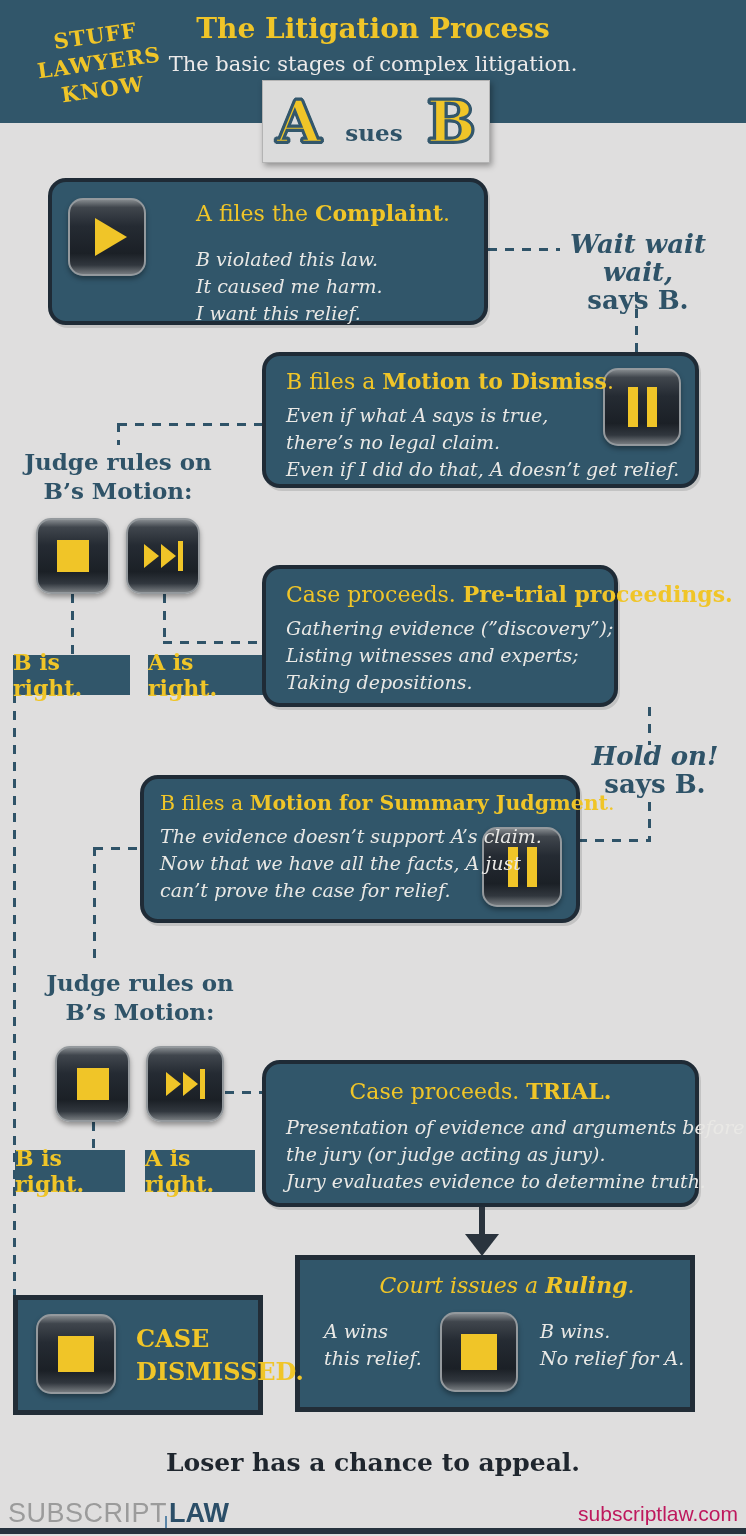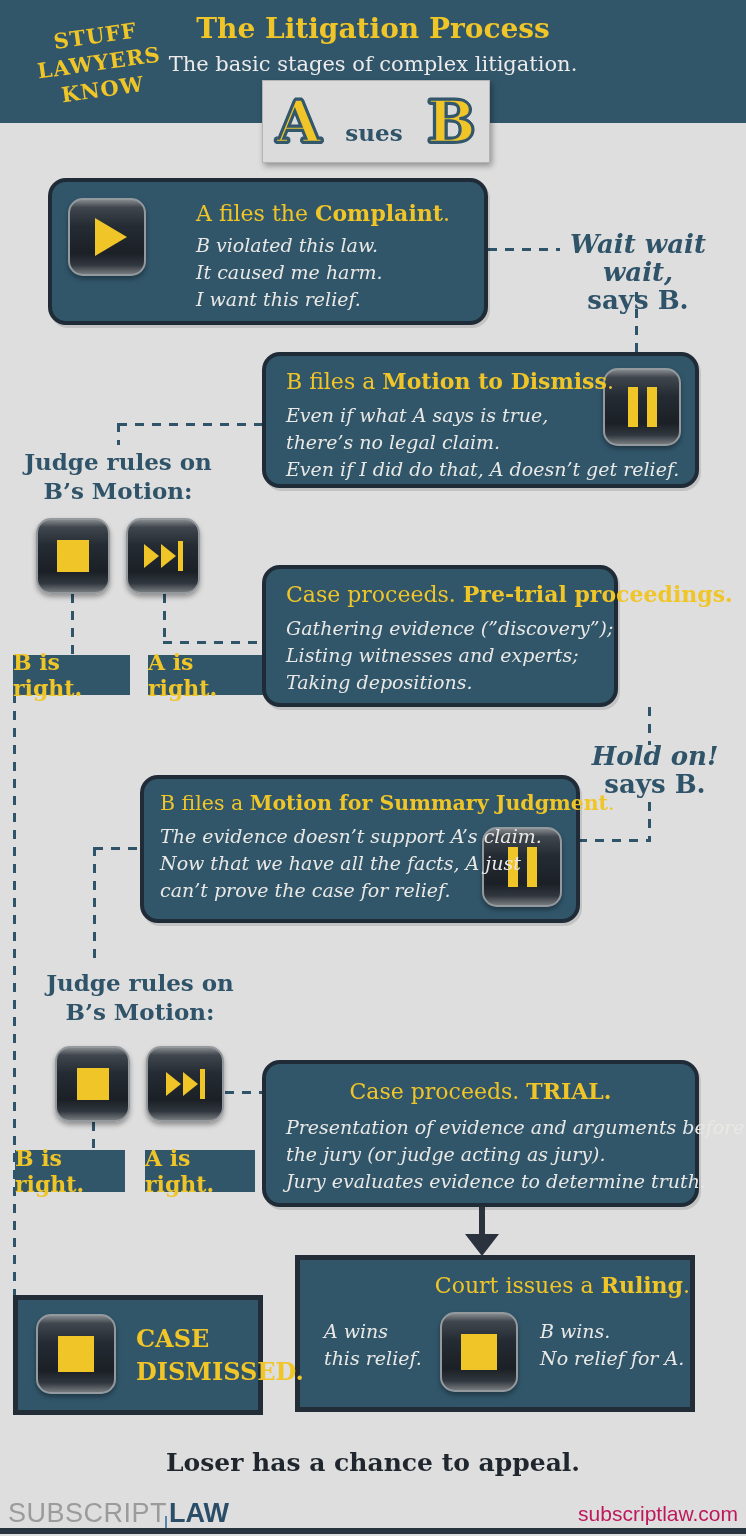--- a/index.html
+++ b/index.html
@@ -121,21 +121,21 @@
     <span class="sues-word">sues</span>
     <span class="bigletter">B</span>
   </div>
 
   <div class="stepbox" style="left:48px;top:178px;width:440px;height:147px;">
     <div class="mbtn" style="left:16px;top:16px;width:78px;height:78px;">
       <span class="glyph-play"></span>
     </div>
     <div style="position:absolute;left:144px;top:18px;">
       <div class="boxtitle"><span>A files the </span><b>Complaint</b><span>.</span></div>
-      <div class="boxlines" style="margin-top:6px;">
+      <div class="boxlines" style="margin-top:20px;">
         <div>B violated this law.</div>
         <div>It caused me harm.</div>
         <div>I want this relief.</div>
       </div>
     </div>
   </div>
 
   <div class="callout" style="left:548px;top:230px;width:180px;">
     <div class="it">Wait wait wait,</div>
     <div>says B.</div>
@@ -243,21 +243,21 @@
       <div>Presentation of evidence and arguments before</div>
       <div>the jury (or judge acting as jury).</div>
       <div>Jury evaluates evidence to determine truth.</div>
     </div>
   </div>
 
   <div class="arrow-stem" style="left:479px;top:1207px;height:30px;"></div>
   <div class="arrow-head" style="left:465px;top:1234px;"></div>
 
   <div class="squarebox" style="left:295px;top:1255px;width:400px;height:157px;">
-    <div class="boxtitle" style="position:absolute;left:0;top:12px;width:100%;text-align:right;"><span>Court issues a </span><b>Ruling</b><span>.</span></div>
+    <div class="boxtitle" style="position:absolute;left:12px;top:12px;width:100%;text-align:center;font-style:italic;"><span>Court issues a </span><b>Ruling</b><span>.</span></div>
     <div class="boxlines" style="position:absolute;left:24px;top:58px;">
       <div>A wins</div>
       <div>this relief.</div>
     </div>
     <div class="mbtn" style="left:140px;top:52px;width:78px;height:80px;">
       <span class="glyph-stop big"></span>
     </div>
     <div class="boxlines" style="position:absolute;left:240px;top:58px;">
       <div>B wins.</div>
       <div>No relief for A.</div>

